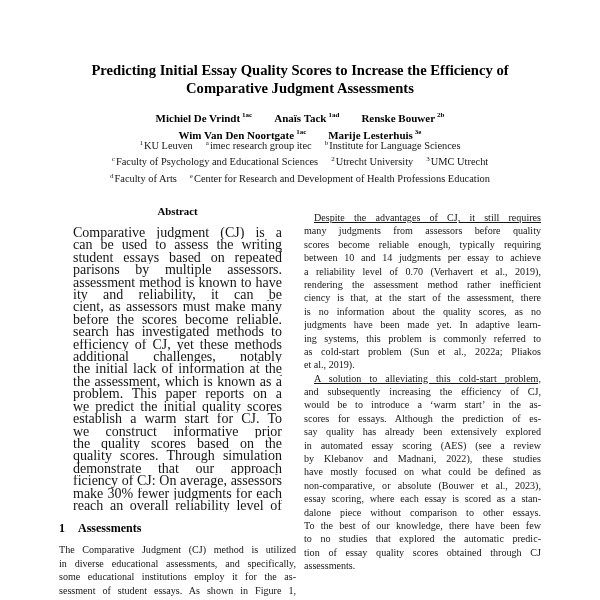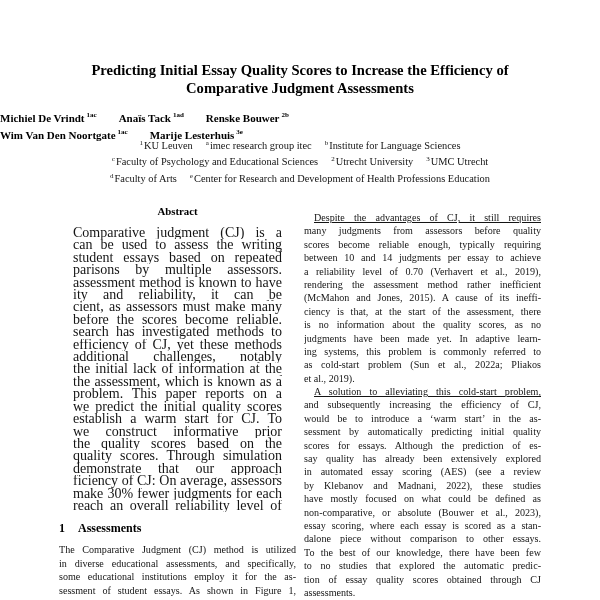--- a/index.html
+++ b/index.html
@@ -5,21 +5,21 @@
   html,body{margin:0;padding:0;background:#ffffff;}
   .page{
     position:relative;width:600px;height:600px;background:#fff;overflow:hidden;
     font-family:"Liberation Serif", serif;color:#141414;
   }
   .title{position:absolute;top:61px;left:0;width:600px;margin:0;text-align:center;
     font-size:14.6px;font-weight:bold;line-height:18px;color:#000;}
   .tline{display:block;}
 
   .authors{position:absolute;top:108px;left:0;width:600px;}
-  .author-row{display:flex;column-gap:22px;
+  .author-row{display:flex;justify-content:center;column-gap:22px;
     font-weight:bold;font-size:11px;line-height:14px;color:#000;}
   .author sup{font-size:7px;margin-left:2px;font-weight:bold;}
 
   .affils{position:absolute;top:137px;left:0;width:600px;}
   .affil-row{display:flex;justify-content:center;column-gap:13px;
     font-size:10.4px;line-height:13.8px;}
   .affil sup{font-size:7px;margin-right:1px;}
 
   .col{position:absolute;top:203px;}
   .col-left{left:59px;width:237px;}
@@ -121,31 +121,29 @@
   </div>
 
   <div class="col col-right">
     <div class="body-text">
         <div class="pline pind">Despite the advantages of CJ, it still requires</div>
         <div class="pline">many judgments from assessors before quality</div>
         <div class="pline">scores become reliable enough, typically requiring</div>
         <div class="pline">between 10 and 14 judgments per essay to achieve</div>
         <div class="pline">a reliability level of 0.70 (Verhavert et al., 2019),</div>
         <div class="pline">rendering the assessment method rather inefficient</div>
-        <div class="pline">(McMahon and Jones, 2015). A cause of its ineffi-</div>
         <div class="pline">ciency is that, at the start of the assessment, there</div>
         <div class="pline">is no information about the quality scores, as no</div>
         <div class="pline">judgments have been made yet. In adaptive learn-</div>
         <div class="pline">ing systems, this problem is commonly referred to</div>
         <div class="pline">as cold-start problem (Sun et al., 2022a; Pliakos</div>
         <div class="pline plast">et al., 2019).</div>
         <div class="pline pind">A solution to alleviating this cold-start problem,</div>
         <div class="pline">and subsequently increasing the efficiency of CJ,</div>
         <div class="pline">would be to introduce a ‘warm start’ in the as-</div>
-        <div class="pline">sessment by automatically predicting initial quality</div>
         <div class="pline">scores for essays. Although the prediction of es-</div>
         <div class="pline">say quality has already been extensively explored</div>
         <div class="pline">in automated essay scoring (AES) (see a review</div>
         <div class="pline">by Klebanov and Madnani, 2022), these studies</div>
         <div class="pline">have mostly focused on what could be defined as</div>
         <div class="pline">non-comparative, or absolute (Bouwer et al., 2023),</div>
         <div class="pline">essay scoring, where each essay is scored as a stan-</div>
         <div class="pline">dalone piece without comparison to other essays.</div>
         <div class="pline">To the best of our knowledge, there have been few</div>
         <div class="pline">to no studies that explored the automatic predic-</div>

